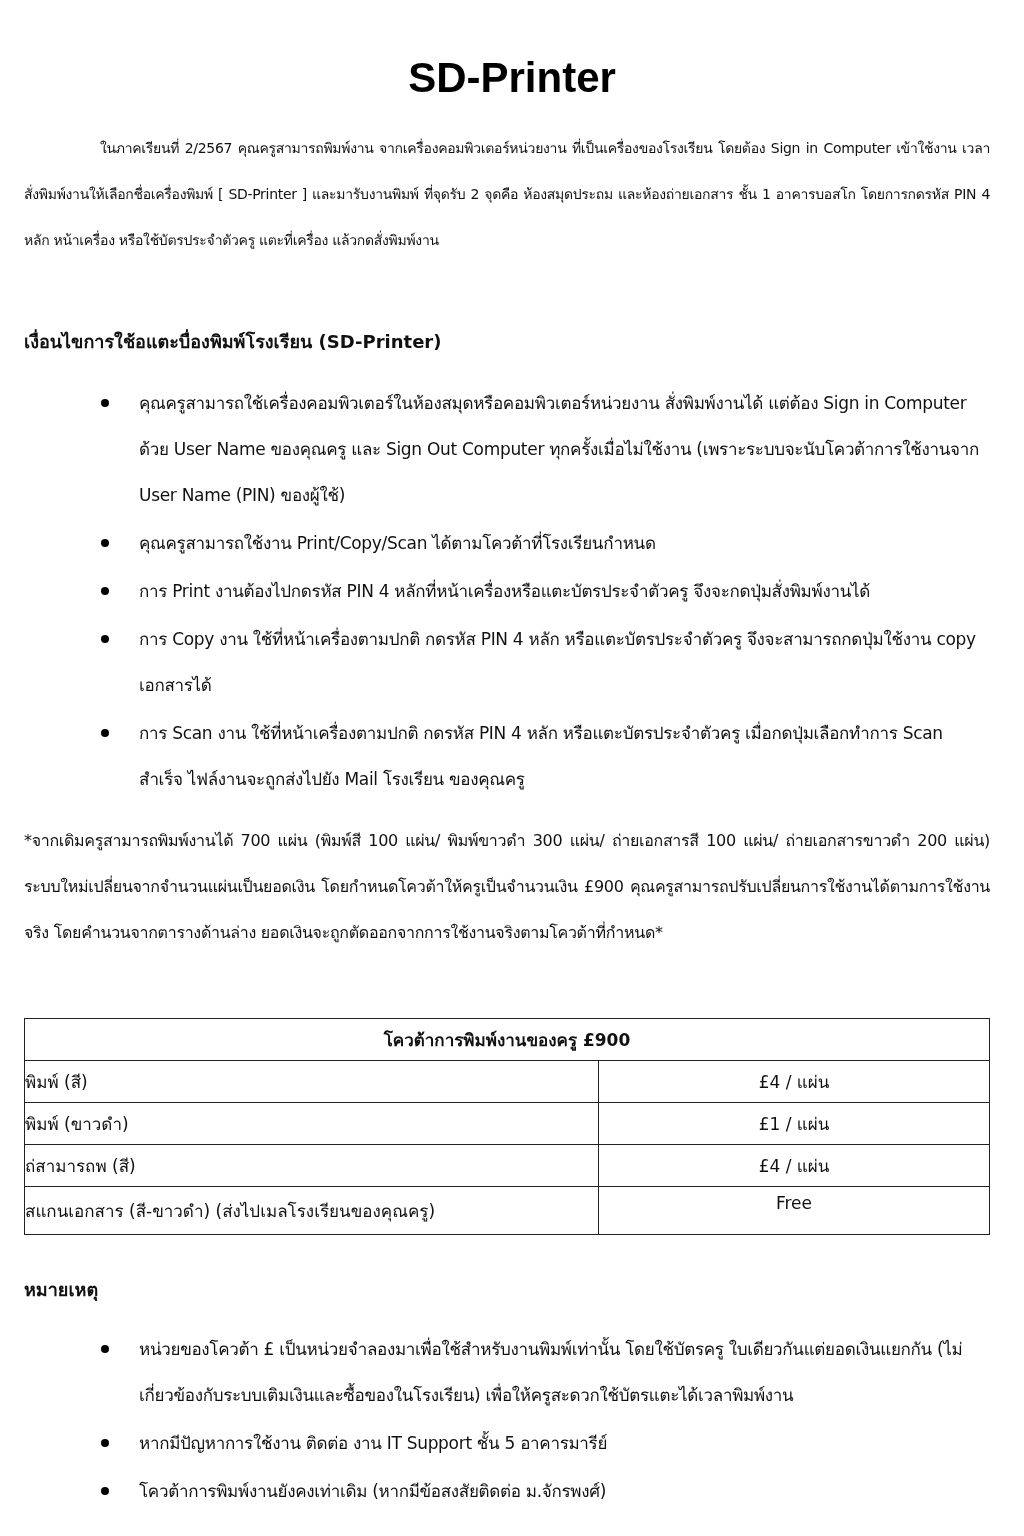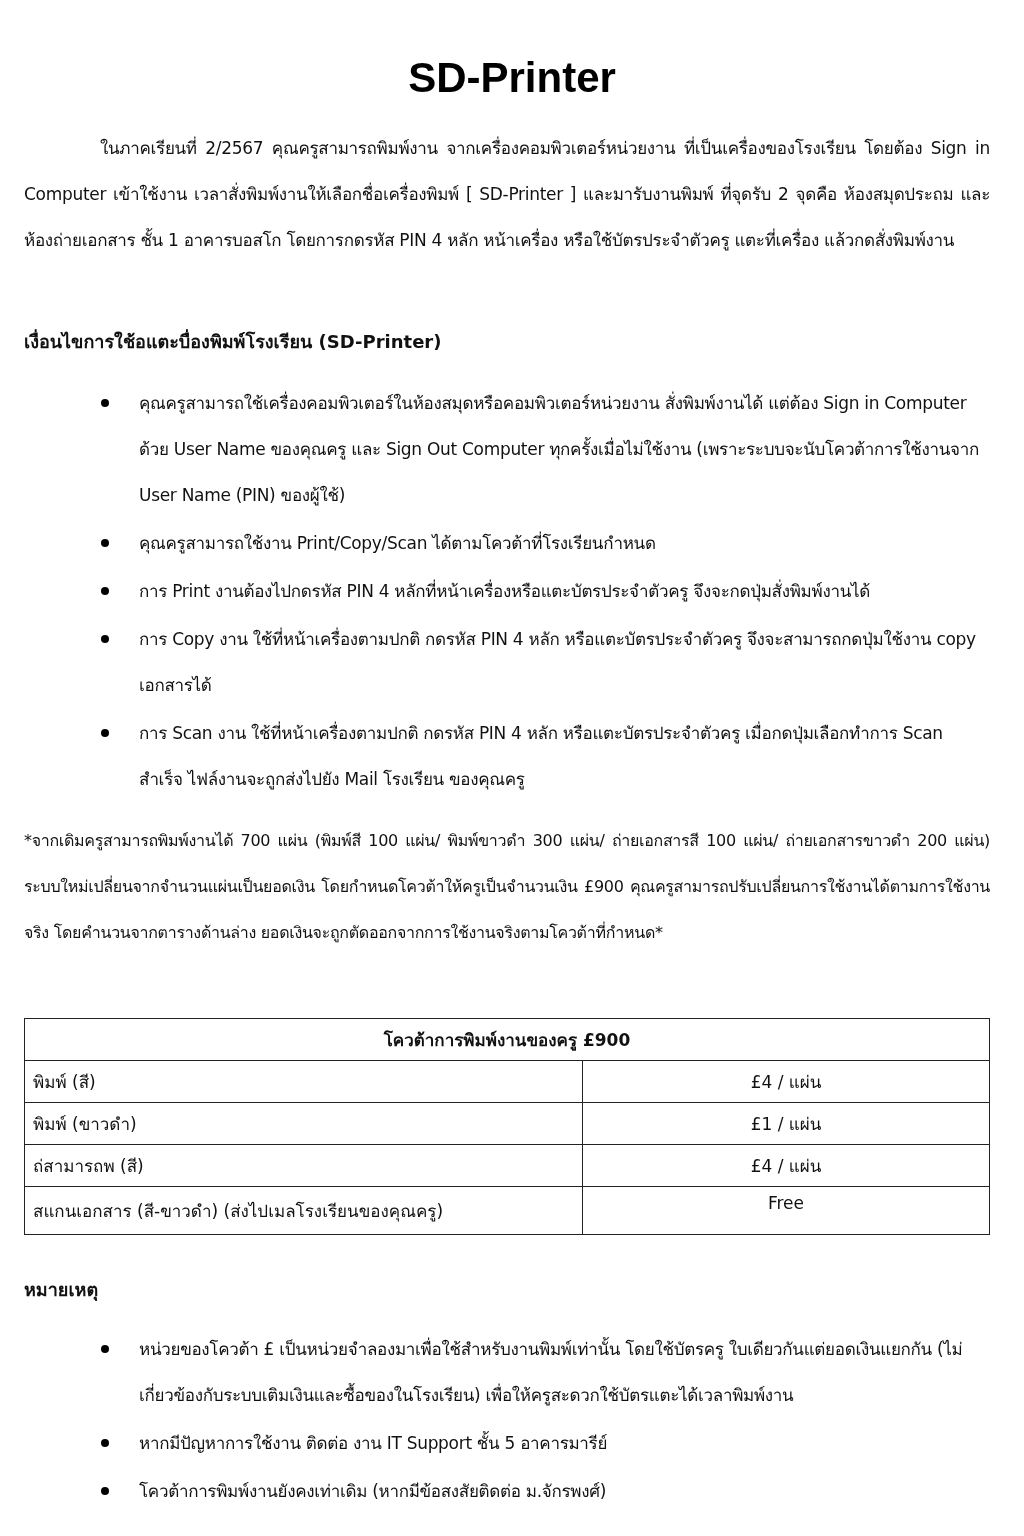--- a/index.html
+++ b/index.html
@@ -9,21 +9,21 @@
       color: #111111;
     }
     .page { position: absolute; left: 0; top: 0; width: 1024px; height: 1536px; }
     .title {
       position: absolute; left: 0; width: 1024px; top: 50px; text-align: center;
       font-family: "Liberation Sans", "DejaVu Sans", sans-serif;
       font-weight: bold; font-size: 42px; line-height: 56px; color: #000000;
     }
     .para {
       position: absolute; left: 24px; width: 966px;
-      font-size: 17px; line-height: 46px; text-align: justify;
+      font-size: 14px; line-height: 46px; text-align: justify;
       letter-spacing: -0.3px;
     }
     .para.intro { top: 125px; text-indent: 76px; }
     .para.note { top: 818px; font-size: 16px; }
     .heading {
       position: absolute; left: 24px; top: 322px; font-weight: bold; font-size: 18px; line-height: 40px;
     }
     .heading2 {
       position: absolute; left: 24px; top: 1272px; font-weight: bold; font-size: 18px; line-height: 36px;
     }
@@ -37,21 +37,21 @@
     ul.bullets li .dot {
       position: absolute; left: 101px; top: 19px; width: 8px; height: 8px; border-radius: 50%; background: #000;
     }
     ul.cond { top: 380px; }
     ul.remark { top: 1326px; }
     table.quota {
       position: absolute; left: 24px; top: 1018px; width: 966px; border-collapse: collapse;
       font-size: 17px;
     }
     table.quota td, table.quota th {
-      border: 1.5px solid #222; height: 41px; padding: 0 8px; vertical-align: middle;
+      border: 1.5px solid #222; height: 41px; padding: 0 0; vertical-align: middle;
     }
     table.quota th { font-weight: bold; text-align: center; }
     table.quota td.price { text-align: center; width: 390px; }
     table.quota td.free { vertical-align: top; padding-top: 6px; }
   </style>
 </head>
 <body>
 
 <div class="page">
   <div class="title">SD-Printer</div>

